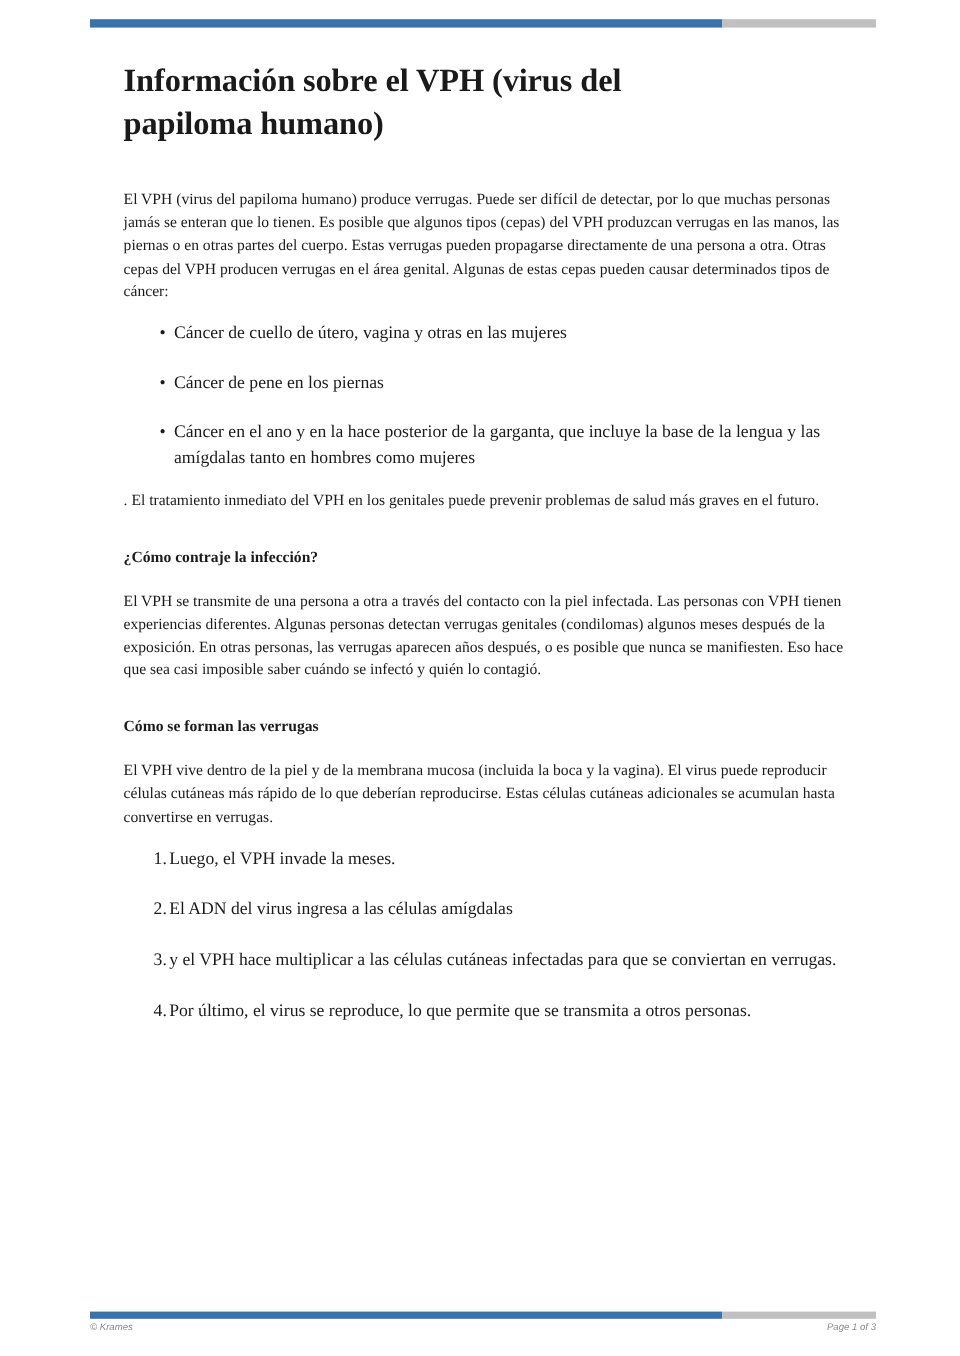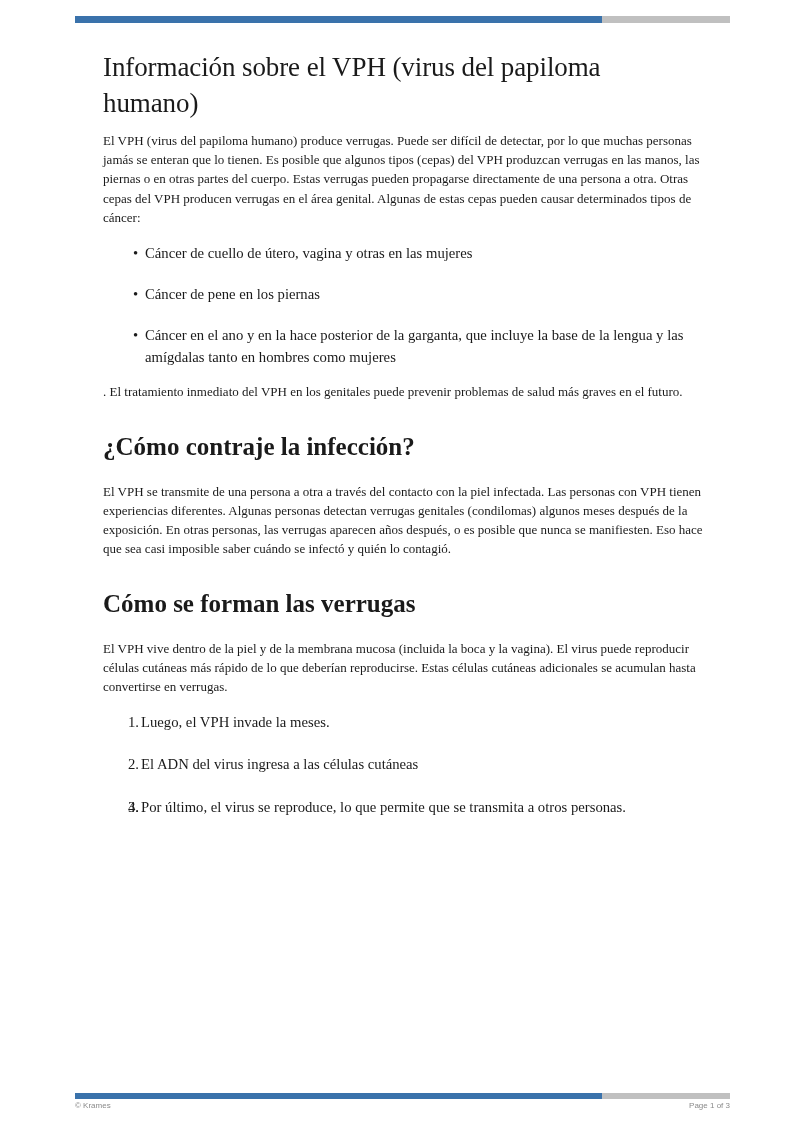--- a/index.html
+++ b/index.html
@@ -42,29 +42,29 @@
   
   .page {
     position: absolute;
     left: 103px;
     top: 50px;
     width: 600px;
   }
 
   h1.doc-title {
     font-size: 27px;
-    font-weight: normal;
+    font-weight: bold;
     line-height: 1.32;
-    margin: 0 0 10px 0;
+    margin: 0 0 35px 0;
     letter-spacing: -0.1px;
     max-width: 520px;
   }
 
   h2.section-heading {
-    font-size: 25px;
+    font-size: 13px;
     font-weight: bold;
     line-height: 1.3;
     margin: 30px 0 18px 0;
   }
 
   p.body-text {
     font-size: 13px;
     line-height: 1.47;
     margin: 0 0 14px 0;
     text-align: left;
@@ -116,20 +116,21 @@
   .footer {
     position: absolute;
     left: 75px;
     top: 1101px;
     width: 655px;
     display: flex;
     justify-content: space-between;
     align-items: center;
     font-family: "Liberation Sans", "DejaVu Sans", sans-serif;
     font-size: 8px;
+    font-style: italic;
     color: #8a8a8a;
   }
   .footer .copyright { white-space: nowrap; }
   .footer .pageno { white-space: nowrap; }
 </style>
 </head>
 <body>
 
 <div class="rule rule-top">
   <div class="seg-blue"></div>
@@ -167,24 +168,25 @@
 
   <p class="body-text">El VPH vive dentro de la piel y de la membrana mucosa (incluida la boca y la vagina). El virus puede reproducir células cutáneas más rápido de lo que deberían reproducirse. Estas células cutáneas adicionales se acumulan hasta convertirse en verrugas.</p>
 
   <ol class="ordered-list">
     <li>
       <span class="num">1.</span>
       <span>Luego, el VPH invade la meses.</span>
     </li>
     <li>
       <span class="num">2.</span>
-      <span>El ADN del virus ingresa a las células cutáneas</span>
+      <span>El ADN del virus ingresa a las células amígdalas</span>
     </li>
     <li>
       <span class="num">3.</span>
+      <span>y el VPH hace multiplicar a las células cutáneas infectadas para que se conviertan en verrugas.</span>
     </li>
     <li>
       <span class="num">4.</span>
       <span>Por último, el virus se reproduce, lo que permite que se transmita a otros personas.</span>
     </li>
   </ol>
 
 </div>
 
 <div class="rule rule-bottom">

